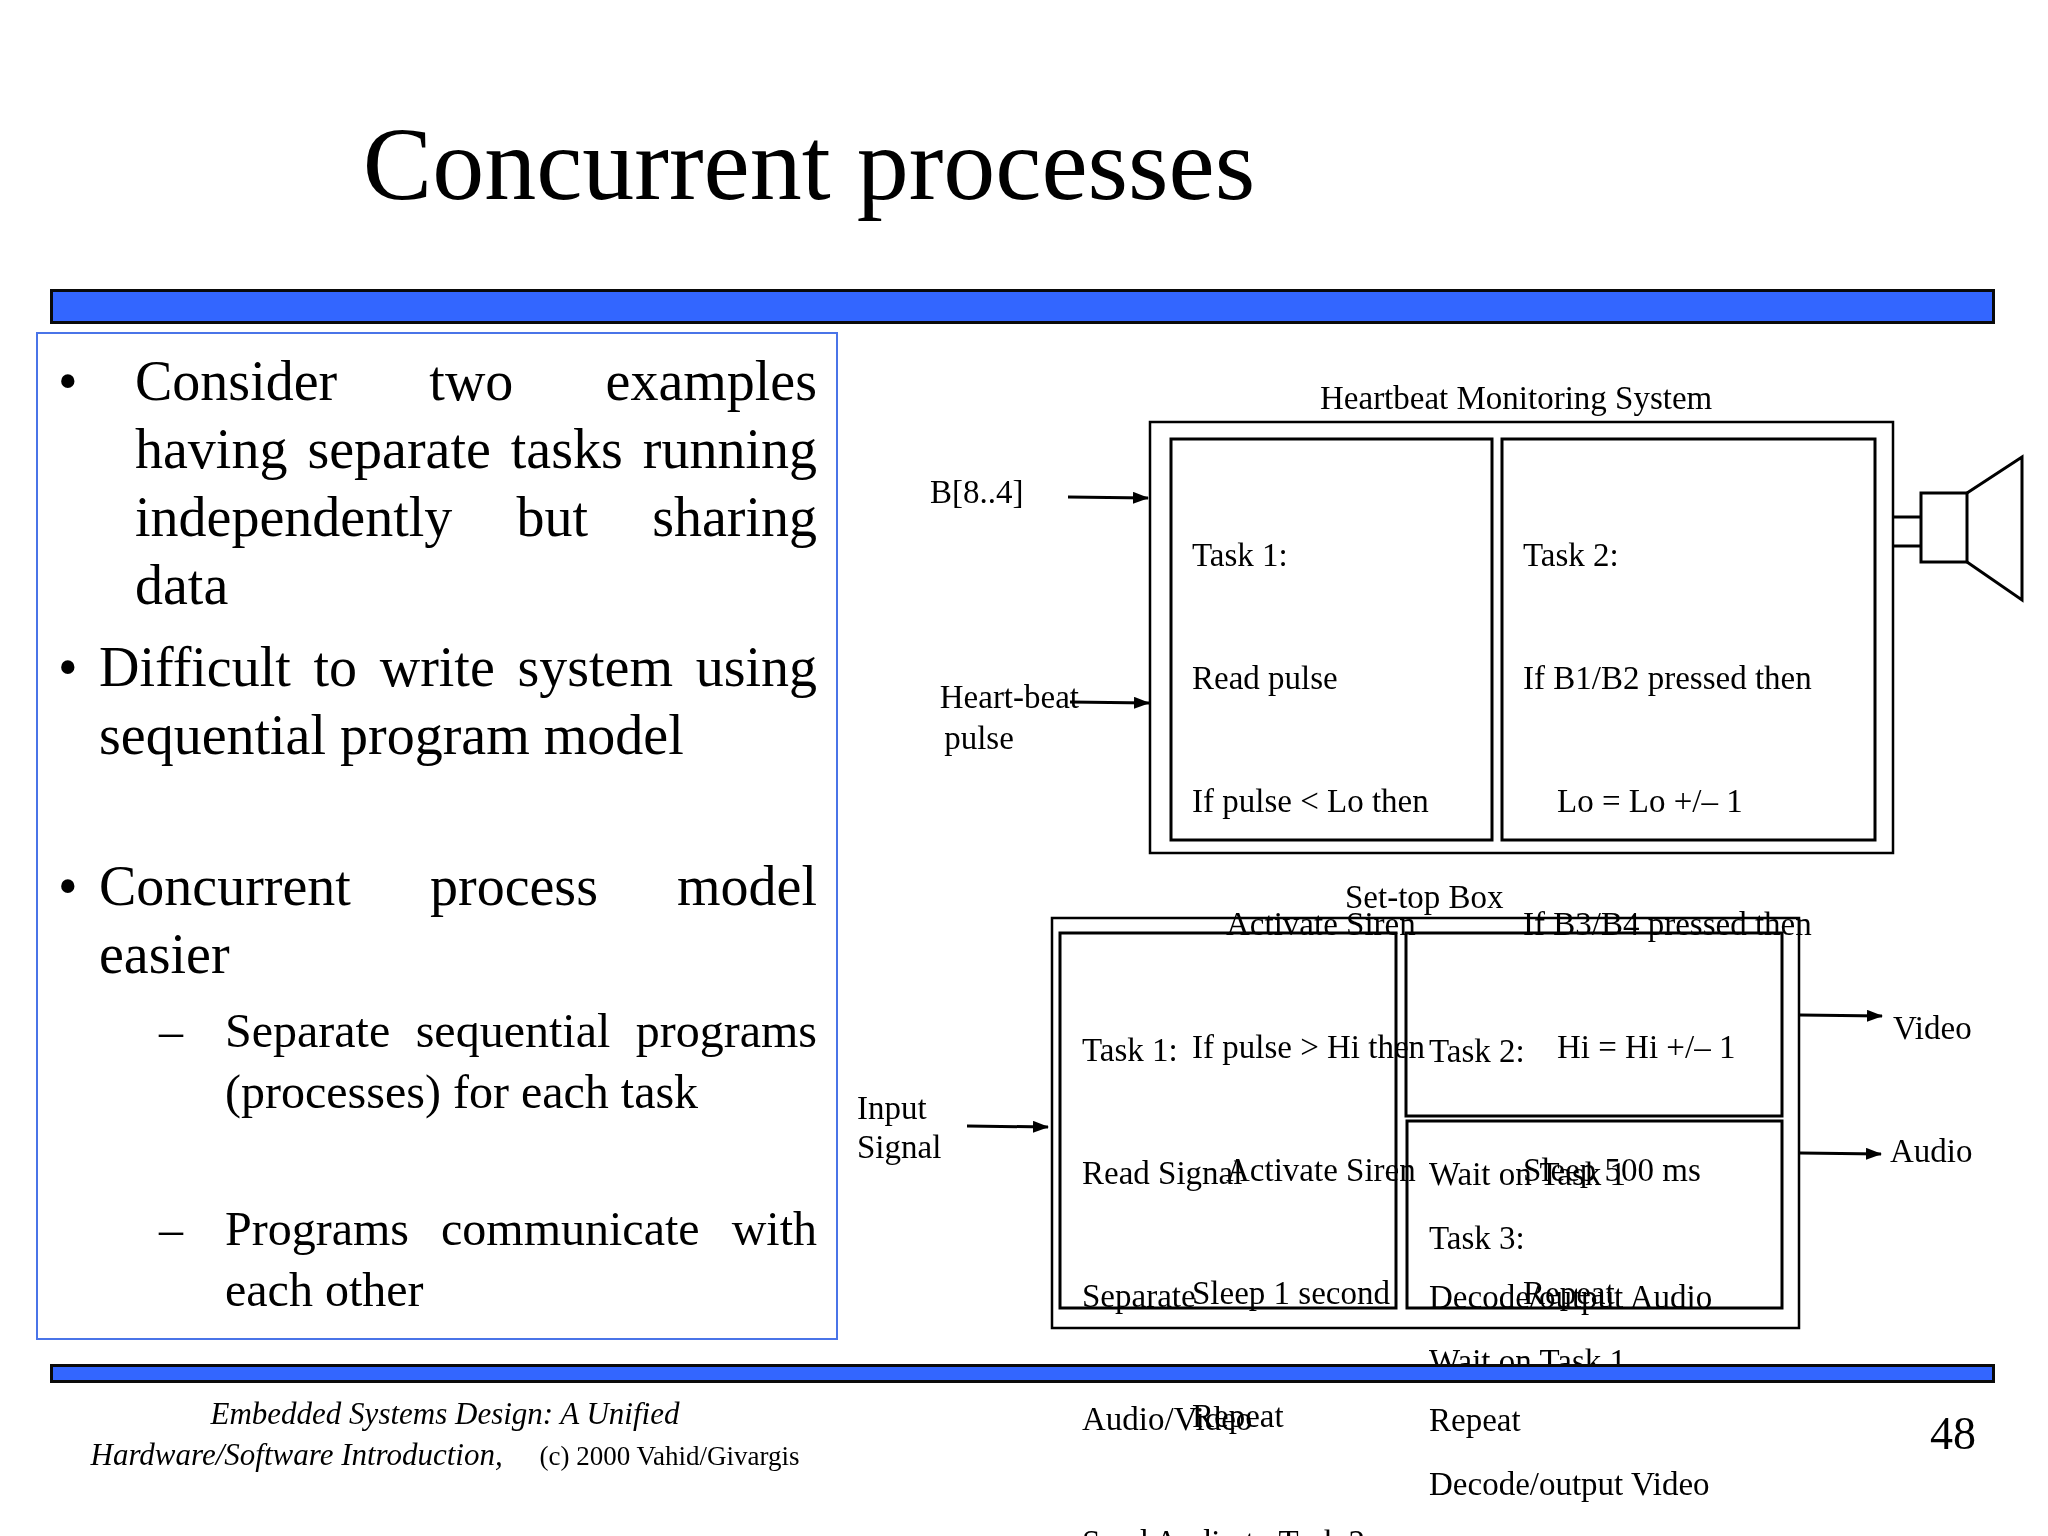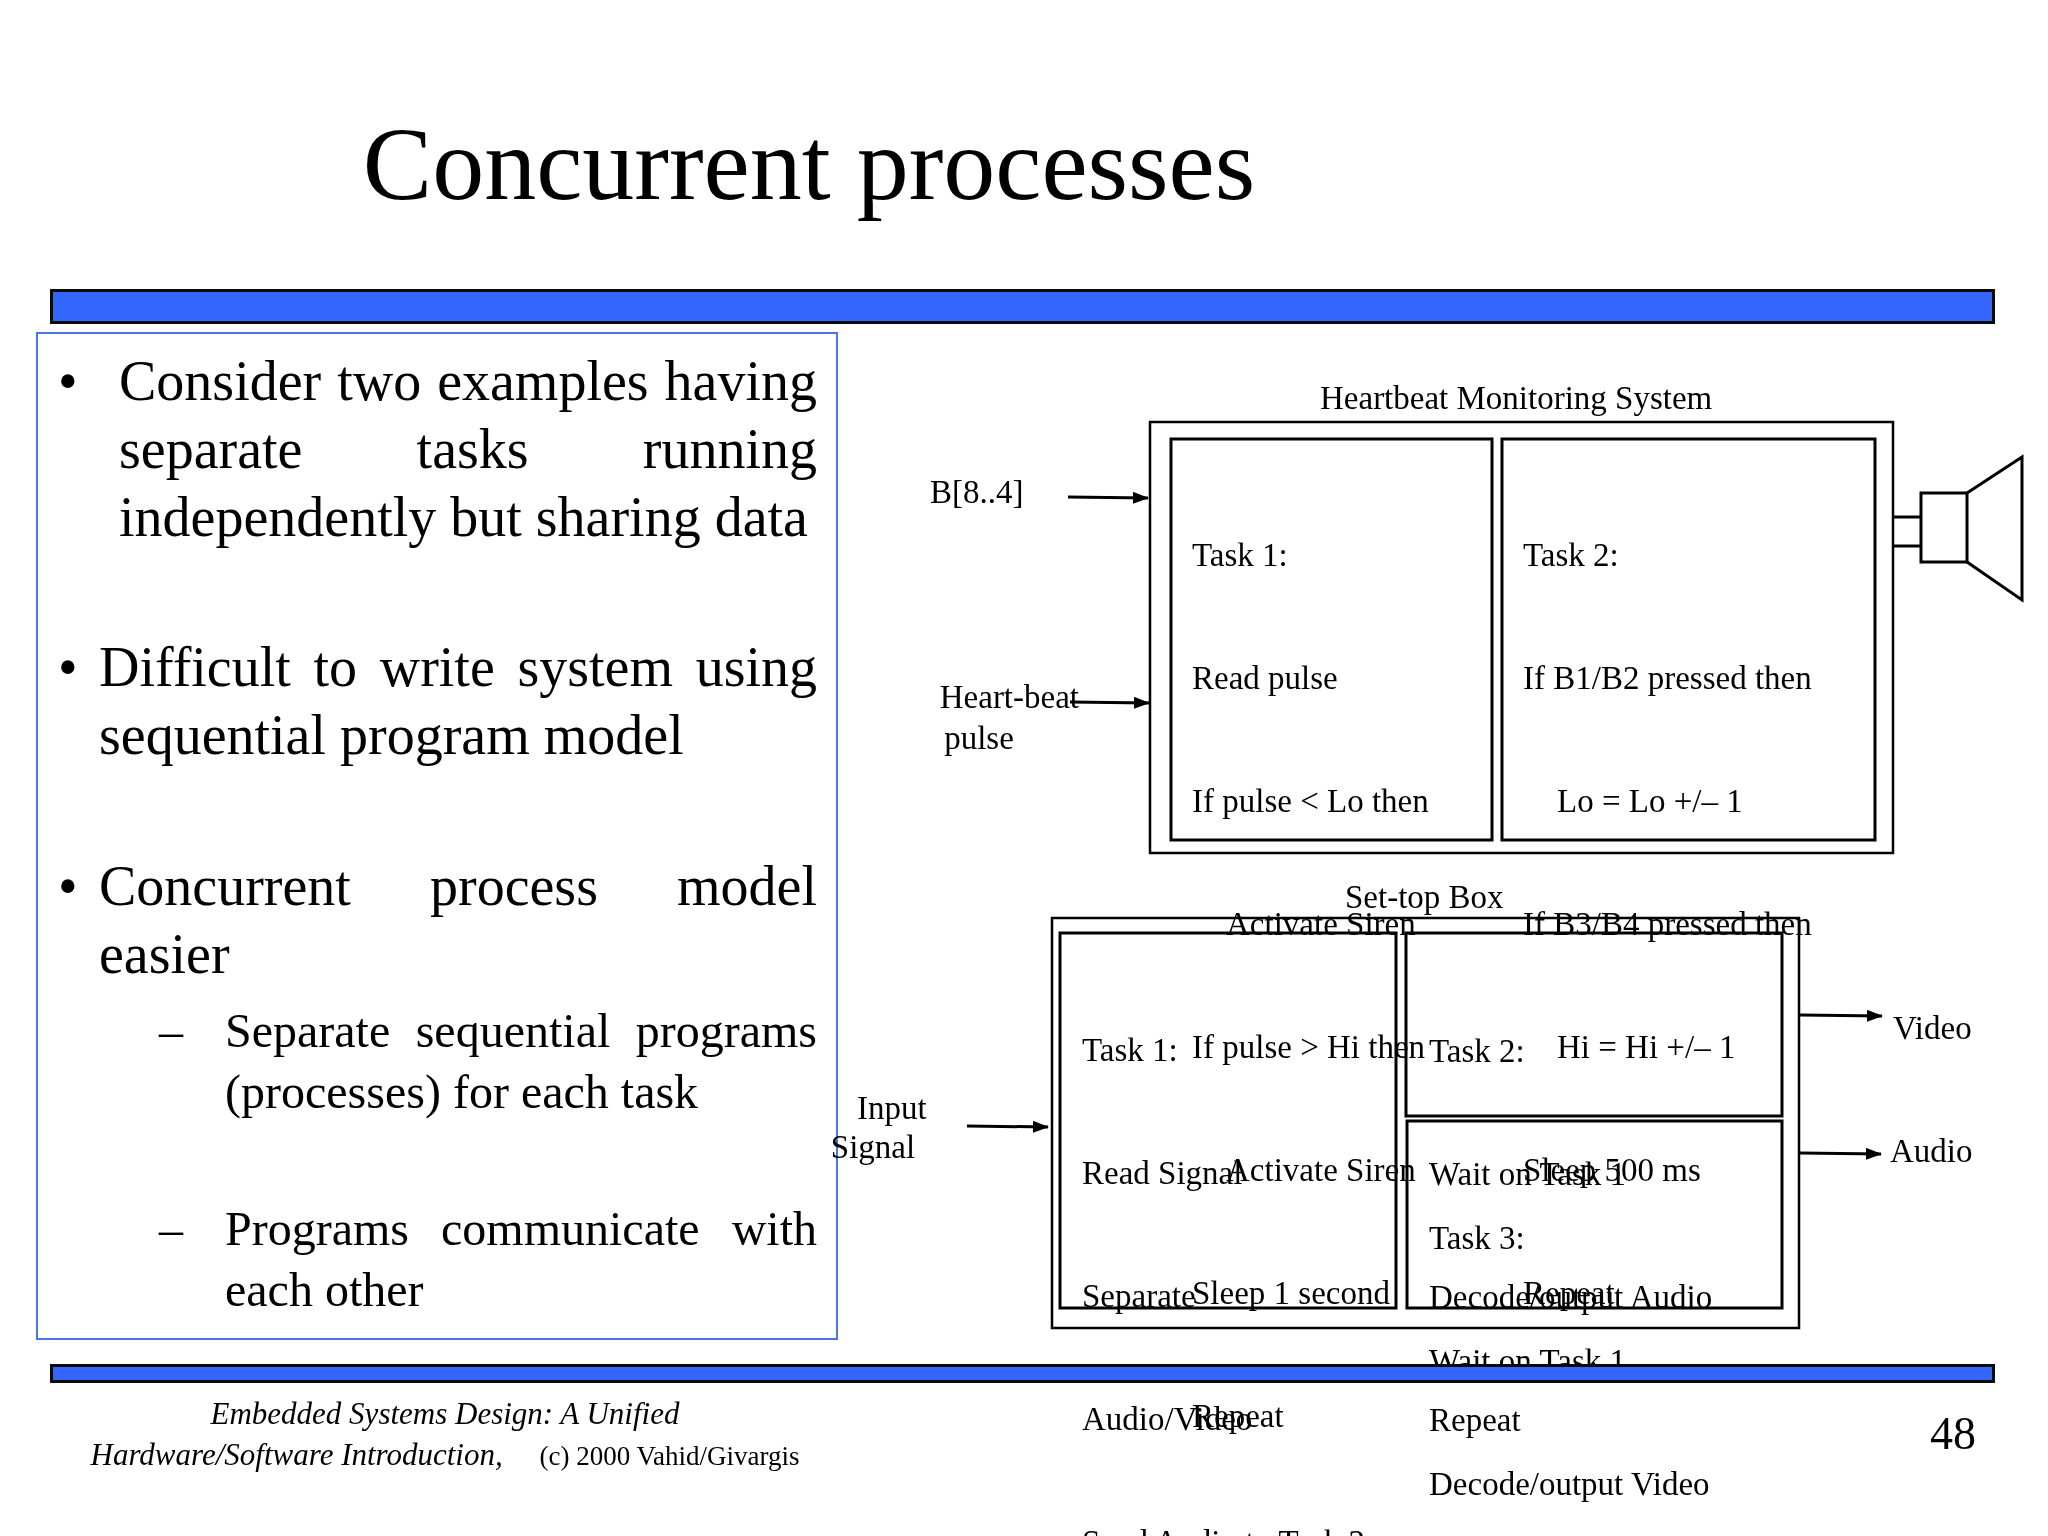--- a/index.html
+++ b/index.html
@@ -29,21 +29,21 @@
 <body>
 
 <div class="abs title">Concurrent processes</div>
 
 <div class="bar top"></div>
 
 <div class="leftbox"></div>
 
 <div class="bul" style="top:347px;">
   <span class="dot">•</span>
-  <span class="txt" style="margin-left:20px;">Consider two examples having separate tasks running independently but sharing data</span>
+  <span class="txt" style="margin-left:36px;">Consider two examples having separate tasks running independently but sharing data</span>
 </div>
 <div class="bul" style="top:633px;">
   <span class="dot">•</span>
   <span class="txt">Difficult to write system using sequential program model</span>
 </div>
 <div class="bul" style="top:852px;">
   <span class="dot">•</span>
   <span class="txt">Concurrent process model easier</span>
 </div>
 <div class="sub" style="top:1000px;">
@@ -114,21 +114,21 @@
   <div>If B1/B2 pressed then</div>
   <div class="ind">Lo = Lo +/– 1</div>
   <div>If B3/B4 pressed then</div>
   <div class="ind">Hi = Hi +/– 1</div>
   <div>Sleep 500 ms</div>
   <div>Repeat</div>
 </div>
 
 <div class="dlabel" style="left:1345px; top:877px;">Set-top Box</div>
 <div class="dlabel" style="left:857px; top:1088px; width:120px; text-align:left;">Input</div>
-<div class="dlabel" style="left:813px; top:1127px; width:120px; text-align:center;">Signal</div>
+<div class="dlabel" style="left:857px; top:1127px; width:120px; ">Signal</div>
 <div class="dlabel" style="left:1893px; top:1008px;">Video</div>
 <div class="dlabel" style="left:1890px; top:1131px;">Audio</div>
 
 <div class="tasktext" style="left:1082px; top:948px;">
   <div>Task 1:</div>
   <div>Read Signal</div>
   <div>Separate</div>
   <div>Audio/Video</div>
   <div>Send Audio to Task 2</div>
   

